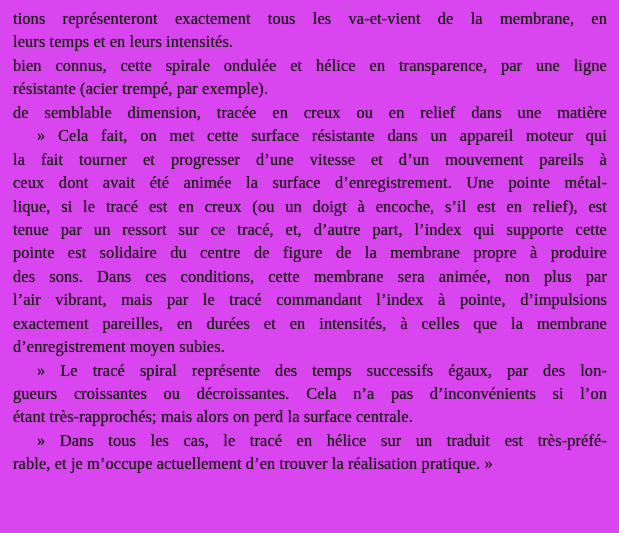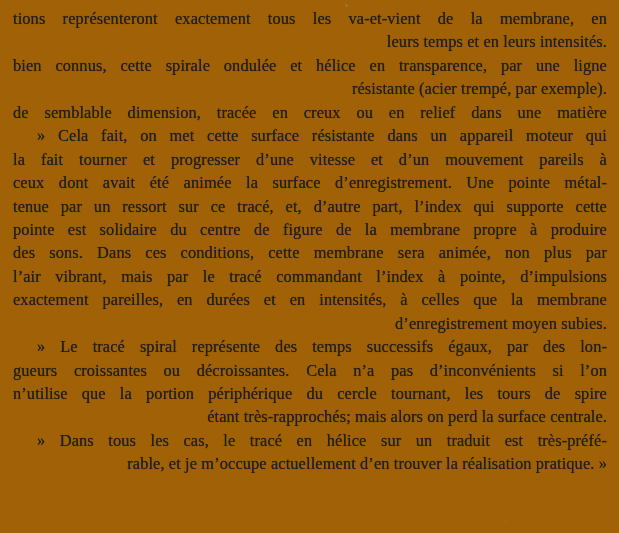--- a/index.html
+++ b/index.html
@@ -4,39 +4,39 @@
 <style>
   html, body {
     margin: 0;
     padding: 0;
     background: #e8e7e4;
   }
   .page {
     position: relative;
     width: 619px;
     height: 533px;
-    background: #a16207;
+    background: #d946ef;
     overflow: hidden;
     box-sizing: border-box;
   }
   .page-text {
     position: absolute;
     left: 13px;
     right: 12px;
     top: 7px;
     font-family: "Liberation Serif", "DejaVu Serif", serif;
     font-size: 16.4px;
     line-height: 23.45px;
     color: #22201d;
     text-shadow: 0 0 0.7px rgba(34, 32, 29, 0.85);
     letter-spacing: 0.1px;
   }
   .line {
     height: 23.45px;
-    text-align: right;
+    text-align: left;
   }
   .line.justify {
     text-align: justify;
     text-align-last: justify;
   }
   .line.indent {
     text-indent: 24px;
   }
   .speck {
     position: absolute;
@@ -54,29 +54,29 @@
 <div class="page">
   <div class="page-text">
       <div class="line justify">tions représenteront exactement tous les va-et-vient de la membrane, en</div>
       <div class="line">leurs temps et en leurs intensités.</div>
       <div class="line justify">bien connus, cette spirale ondulée et hélice en transparence, par une ligne</div>
       <div class="line">résistante (acier trempé, par exemple).</div>
       <div class="line justify">de semblable dimension, tracée en creux ou en relief dans une matière</div>
       <div class="line justify indent">» Cela fait, on met cette surface résistante dans un appareil moteur qui</div>
       <div class="line justify">la fait tourner et progresser d’une vitesse et d’un mouvement pareils à</div>
       <div class="line justify">ceux dont avait été animée la surface d’enregistrement. Une pointe métal-</div>
+      <div class="line justify">lique, si le tracé est en creux (ou un doigt à encoche, s’il est en relief), est</div>
       <div class="line justify">tenue par un ressort sur ce tracé, et, d’autre part, l’index qui supporte cette</div>
       <div class="line justify">pointe est solidaire du centre de figure de la membrane propre à produire</div>
       <div class="line justify">des sons. Dans ces conditions, cette membrane sera animée, non plus par</div>
       <div class="line justify">l’air vibrant, mais par le tracé commandant l’index à pointe, d’impulsions</div>
       <div class="line justify">exactement pareilles, en durées et en intensités, à celles que la membrane</div>
       <div class="line">d’enregistrement moyen subies.</div>
       <div class="line justify indent">» Le tracé spiral représente des temps successifs égaux, par des lon-</div>
       <div class="line justify">gueurs croissantes ou décroissantes. Cela n’a pas d’inconvénients si l’on</div>
-      <div class="line justify">n’utilise que la portion périphérique du cercle tournant, les tours de spire</div>
       <div class="line">étant très-rapprochés; mais alors on perd la surface centrale.</div>
       <div class="line justify indent">» Dans tous les cas, le tracé en hélice sur un traduit est très-préfé-</div>
       <div class="line">rable, et je m’occupe actuellement d’en trouver la réalisation pratique. »</div>
     </div>
   <div class="speck speck-1"></div>
   <div class="speck speck-2"></div>
   <div class="speck speck-3"></div>
 </div>
 
 </body></html>

